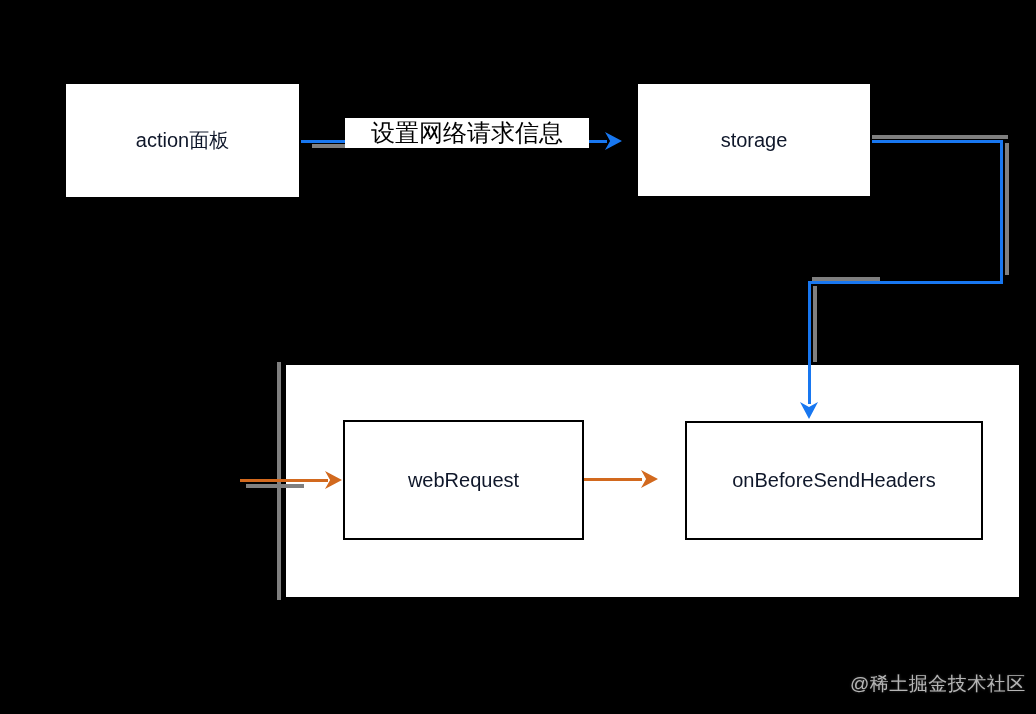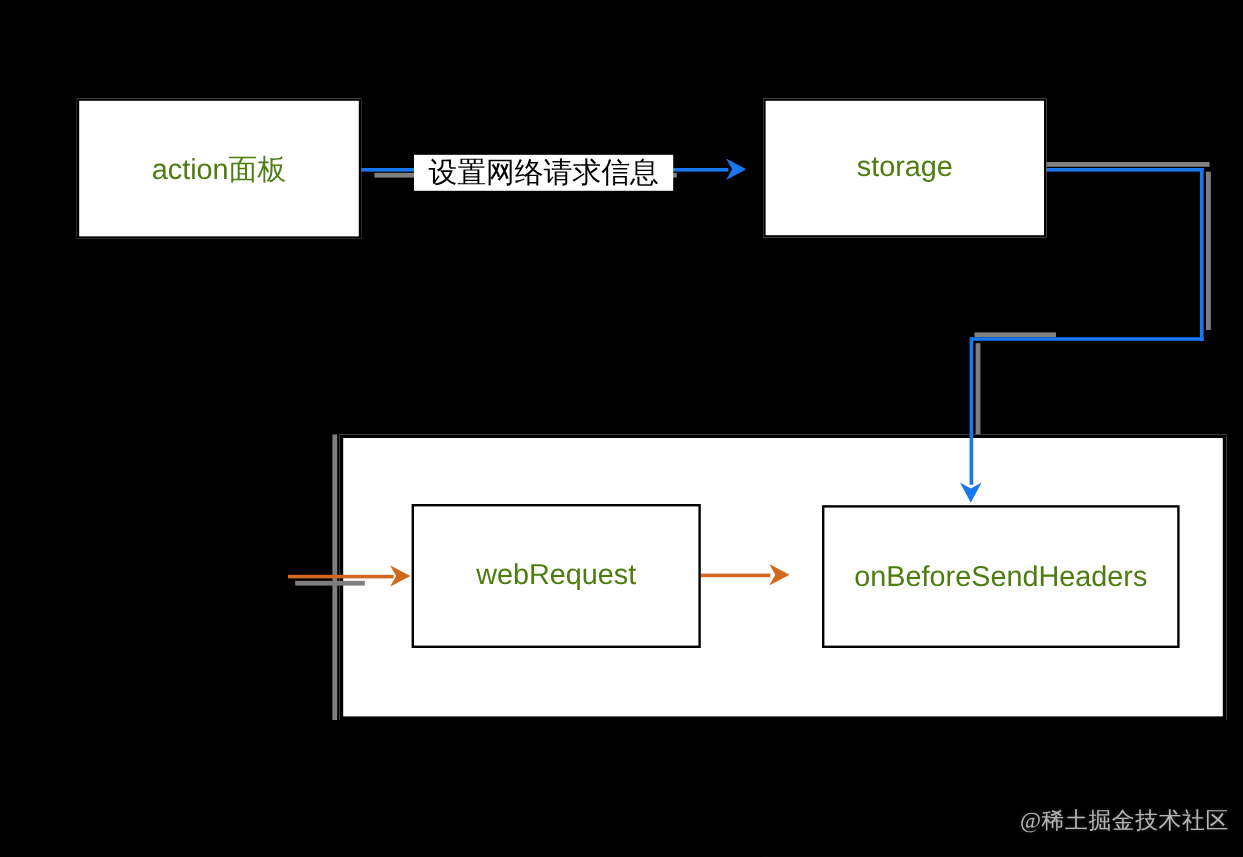--- a/index.html
+++ b/index.html
@@ -17,21 +17,21 @@
     width:1036px;height:714px;
     background:var(--bg);
     overflow:hidden;
   }
   .node{
     position:absolute;
     background:var(--node-fill);
     border:2px solid var(--node-border);
     box-sizing:border-box;
     display:flex;align-items:center;justify-content:center;
-    font-size:24px;color:#4d7c0f;
+    font-size:20px;color:#0f172a;
     white-space:nowrap;
   }
   .container-box{
     position:absolute;
     background:var(--node-fill);
     border:3px solid var(--node-border);
     box-sizing:border-box;
   }
   .line{position:absolute;}
   .line.blue{background:var(--blue);}
@@ -52,21 +52,20 @@
     box-sizing:border-box;
   }
   .watermark{
     position:absolute;
     left:850px;top:671px;
     font-size:19px;
     color:#b5b5b5;
     text-shadow:0 0 3px #333, 0 0 1px #222;
     letter-spacing:0.5px;
     white-space:nowrap;
-    font-family:Liberation Serif, serif;
   }
   
   #node-action{left:64px;top:82px;width:237px;height:117px;}
   #node-storage{left:636px;top:82px;width:236px;height:116px;}
   #node-network{left:0px;top:418px;width:240px;height:123px;
     box-shadow:0 -5px 0 -1px var(--shadow), 0 5px 0 -1px var(--shadow);}
   #node-webrequest{left:343px;top:420px;width:241px;height:120px;}
   #node-onbefore{left:661px;top:421px;width:298px;height:119px;margin-left:24px;}
   #group-container{left:283px;top:362px;width:739px;height:238px;}
 </style>
@@ -102,18 +101,18 @@
 
   <div class="node" id="node-action">action面板</div>
 
   <div class="node" id="node-storage">storage</div>
 
 
   <div class="node" id="node-webrequest">webRequest</div>
 
   <div class="node" id="node-onbefore">onBeforeSendHeaders</div>
 
-  <div class="edge-label" style="left:345px;top:129px;width:216px;height:30px;">设置网络请求信息</div>
+  <div class="edge-label" style="left:345px;top:118px;width:244px;height:30px;">设置网络请求信息</div>
 
 
   <div class="watermark">@稀土掘金技术社区</div>
 
 </div>
 
 </body></html>

